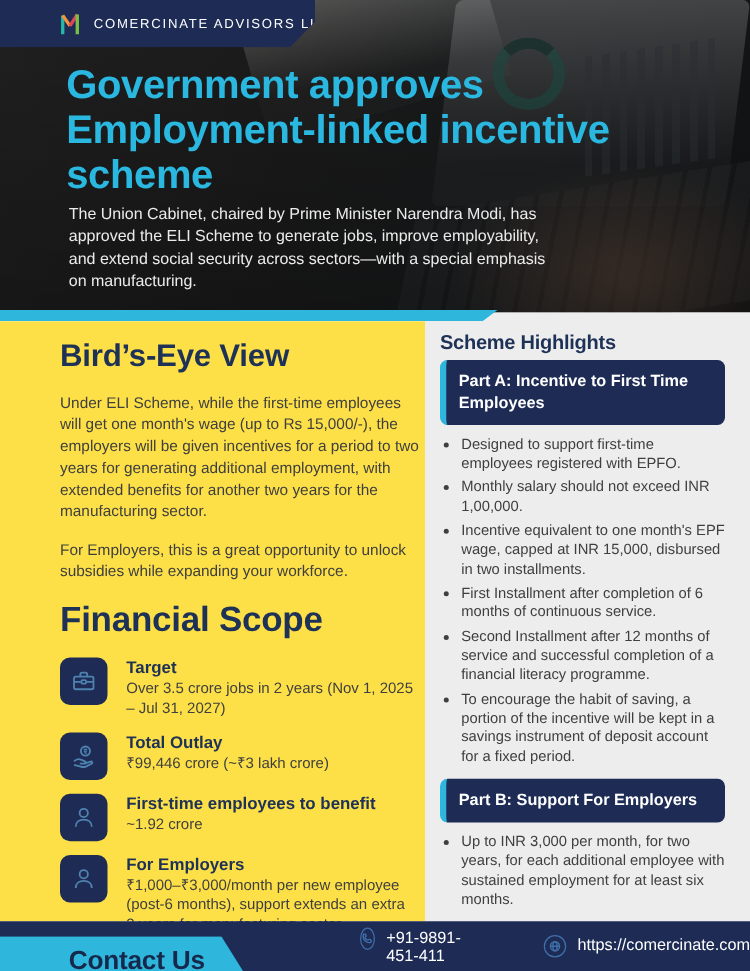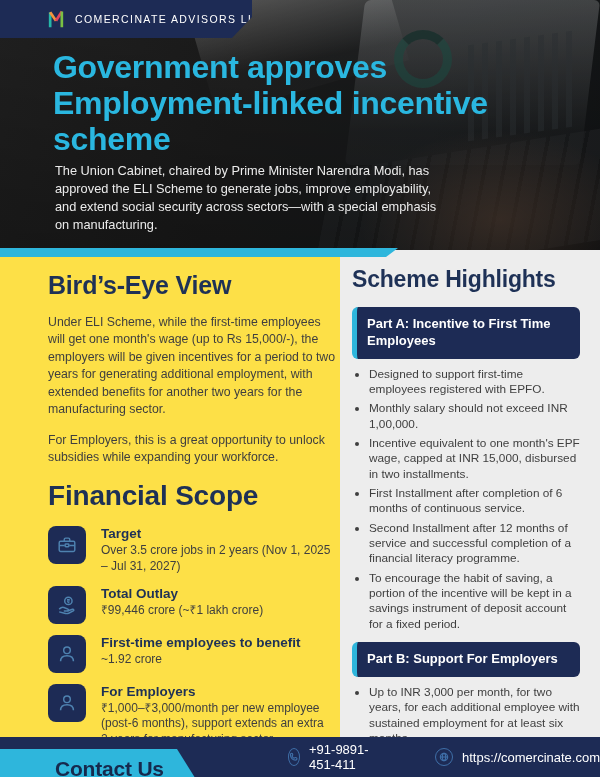--- a/index.html
+++ b/index.html
@@ -55,35 +55,35 @@
           display:flex; align-items:center; justify-content:center; }
   .fs-icon svg { stroke:#4e82b0; fill:none; stroke-width:1.6; }
   .fs-title { font-size:13.5px; font-weight:700; color:#1e3156; margin-bottom:2px; }
   .fs-desc { font-size:12px; line-height:1.33; color:#3f3f3f; width:232px; }
 
   .note { font-size:12px; line-height:1.36; color:#3f3f3f; width:280px; margin-top:15px; }
 
   
   .right-panel { position:absolute; left:340px; top:250px; width:260px; height:487px;
           background:#ededed; padding:16px 16px 0 12px; overflow:hidden; }
-  .h-high { font-size:23px; font-weight:800; color:#1e3156; letter-spacing:-0.2px; margin-bottom:14px; }
+  .h-high { font-size:16px; font-weight:800; color:#1e3156; letter-spacing:-0.2px; margin-bottom:4px; }
   .part-box { background:#1d2b55; border-left:5px solid #2eb6dc; border-radius:6px;
           color:#ffffff; font-size:13px; font-weight:700; line-height:1.3;
           padding:9px 10px; width:228px; margin-bottom:8px; }
   .bullets { list-style:disc outside; padding-left:15px; margin:4px 0 10px 2px; width:228px; }
   .bullets li { font-size:11.8px; line-height:1.3; color:#3f3f3f; margin-bottom:4px; }
 
   
   .footer { position:absolute; left:0; top:737px; width:600px; height:40px; background:#1d2b55; }
   .footer-teal { position:absolute; left:0; top:12px; width:202px; height:40px; background:#2eb6dc;
           clip-path:polygon(0 0, 177px 0, 100% 100%, 0 100%);
           display:flex; align-items:center; padding-left:55px; }
   .contact-label { font-size:21px; font-weight:800; color:#16294d; letter-spacing:-0.2px; }
   .footer-right { position:absolute; left:258px; top:0; height:40px; display:flex; align-items:center; gap:14px; }
-  .contact-group { display:flex; align-items:center; gap:9px;padding-left:30px; }
+  .contact-group { display:flex; gap:9px;padding-left:30px; }
   .contact-group + .contact-group { margin-left:16px; }
   .ring-icon { width:18px; height:18px; border-radius:50%; border:1.4px solid #3f6fa8;
           display:flex; align-items:center; justify-content:center; }
   .ring-icon svg { stroke:#3f6fa8; fill:none; stroke-width:1.4; }
   .contact-text { color:#ffffff; font-size:13px; }
 </style>
 </head>
 <body>
 
 <div class="page">
@@ -163,21 +163,21 @@
         <div class="fs-icon">
           <svg width="22" height="22" viewBox="0 0 24 24">
             <circle cx="13.5" cy="7.5" r="4"></circle>
             <path d="M12 6 h3 M12 7.5 h3 M12.6 7.5 c0 1.4 1 2 2.1 2.3" stroke-width="1.1"></path>
             <path d="M3.5 16.5 c2-2 4-2.5 6-1.5 l3.5 1.5 c1.2 0.5 1 2-0.5 2 h-4"></path>
             <path d="M12.5 18.5 l5.5-1.8 c1.3-0.4 2 1 0.8 1.8 l-5 2.5 c-1.5 0.6-3 0.5-4.5 0 l-5.8-1.5"></path>
           </svg>
         </div>
         <div>
           <div class="fs-title">Total Outlay</div>
-          <div class="fs-desc">₹99,446 crore (~₹1 lakh crore)</div>
+          <div class="fs-desc">₹99,446 crore (~₹3 lakh crore)</div>
         </div>
       </div>
 
       <div class="fs-item">
         <div class="fs-icon">
           <svg width="22" height="22" viewBox="0 0 24 24">
             <circle cx="12" cy="8" r="3.6"></circle>
             <path d="M5 20 c0-4 3-6.2 7-6.2 s7 2.2 7 6.2"></path>
           </svg>
         </div>

